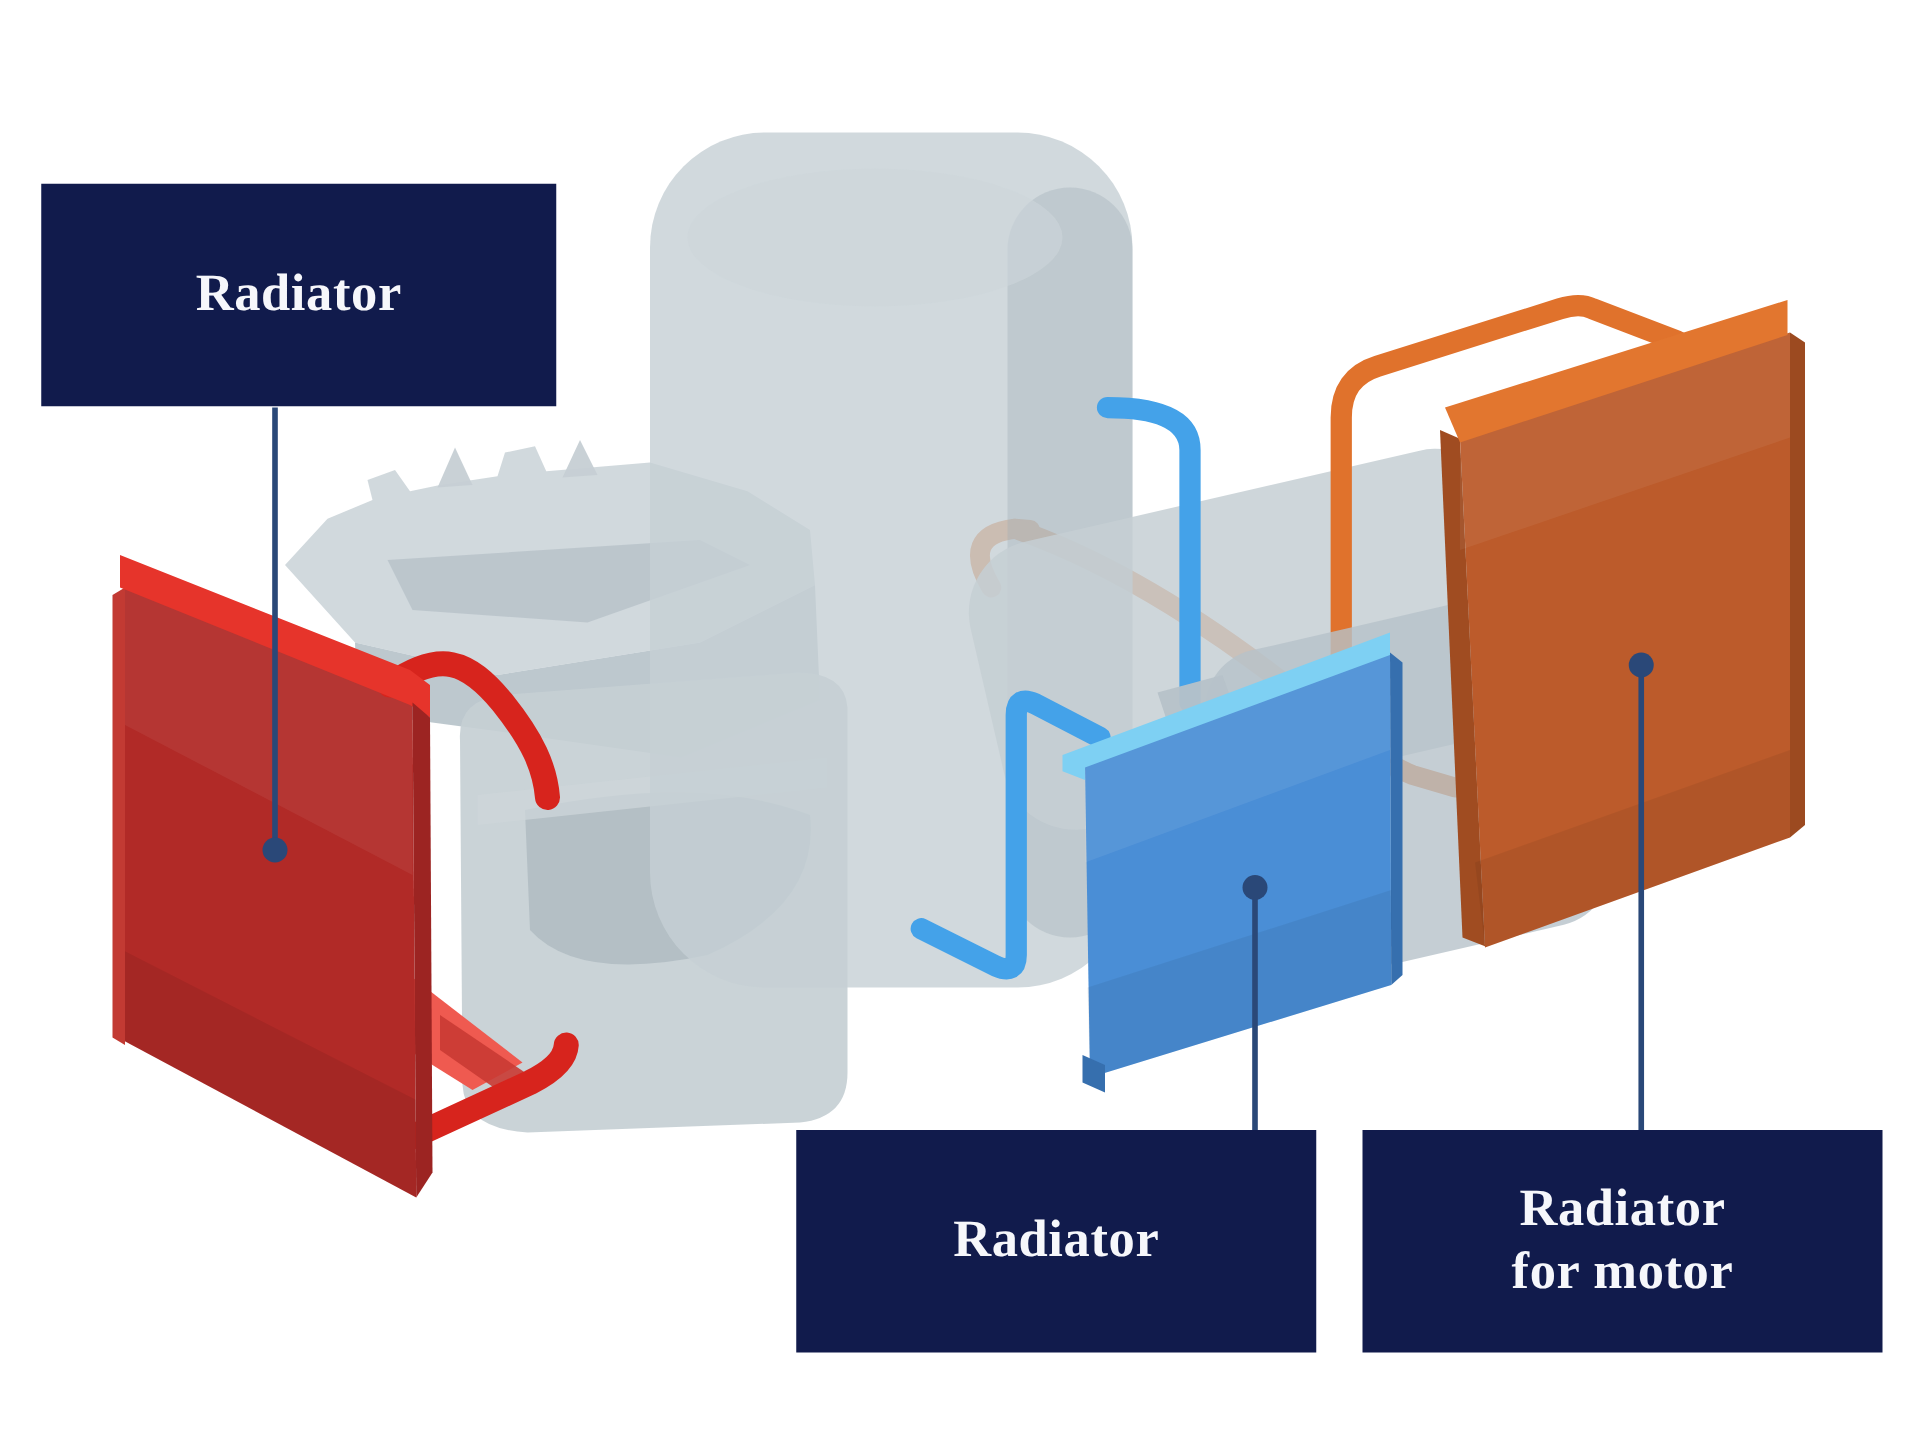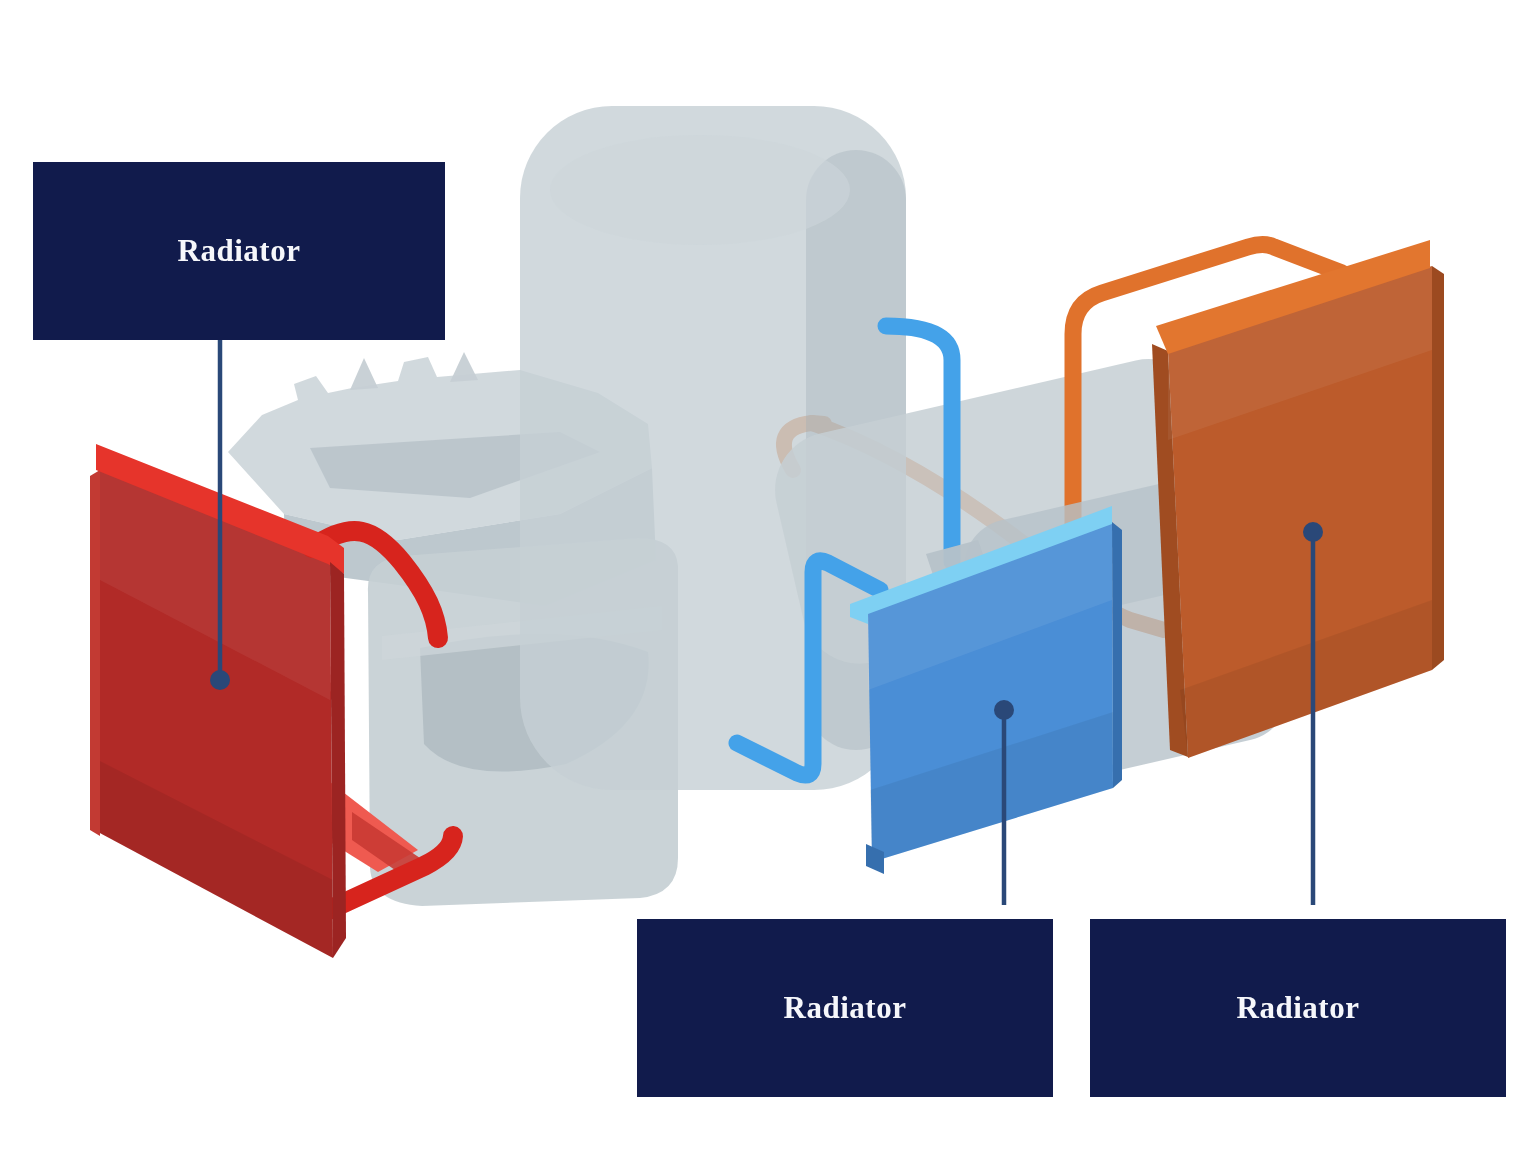--- a/index.html
+++ b/index.html
@@ -11,24 +11,23 @@
     font-family:"Liberation Serif", serif;
   }
   .stage svg{position:absolute;left:0;top:0;}
   .callout{
     position:absolute;
     background:var(--callout-bg,#111b4c);
     color:var(--callout-text,#f6f7fb);
     display:flex;flex-direction:column;justify-content:center;align-items:center;
     text-align:center;
     font-weight:700;
-    font-size:31px;
+    font-size:42px;
     line-height:1.18;
     letter-spacing:0.5px;
-    margin-top:15px;
   }
   .callout span{display:block;}
   #callout-fuel-cell{left:33px;top:147px;width:412px;height:178px;}
   #callout-battery{left:637px;top:904px;width:416px;height:178px;}
   #callout-motor{left:1090px;top:904px;width:416px;height:178px;}
 </style>
 </head>
 <body>
 
 <div class="stage">
@@ -115,15 +114,16 @@
   </svg>
 
   <div class="callout" id="callout-fuel-cell">
     <span>Radiator</span>
   </div>
   <div class="callout" id="callout-battery">
     <span>Radiator</span>
   </div>
   <div class="callout" id="callout-motor">
     <span>Radiator</span>
+    <span>for motor</span>
   </div>
 
 </div>
 
 </body></html>

